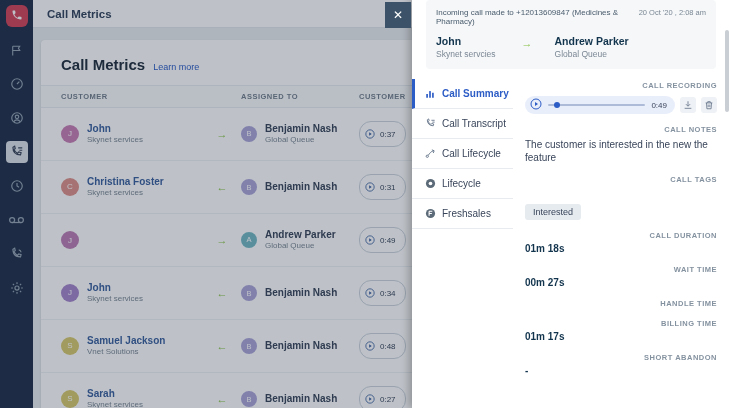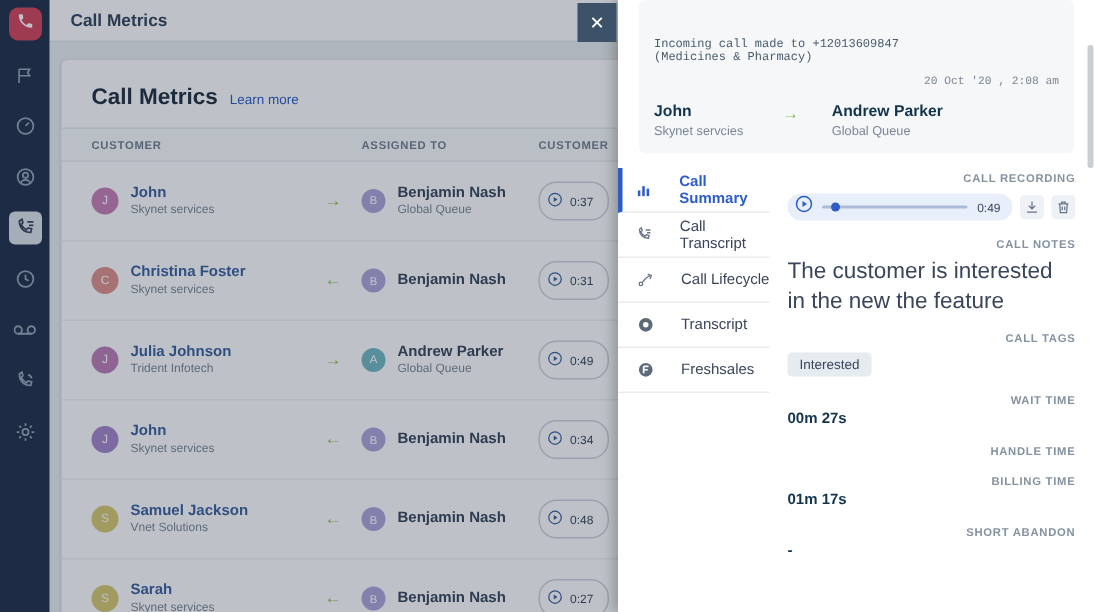--- a/index.html
+++ b/index.html
@@ -56,48 +56,48 @@
              background:rgba(23,37,59,.28); z-index:5; }
 
   
   .drawer { position:absolute; right:0; top:0; width:318px; height:408px; background:#fff;
             z-index:10; box-shadow:-3px 0 8px rgba(0,0,0,.25); }
   .close-btn { position:absolute; left:-27px; top:2px; width:26px; height:26px;
                background:#3b5268; color:#fff; font-size:12px; display:flex; align-items:center;
                justify-content:center; cursor:pointer; }
   .drawer-title { padding:10px 14px 9px; font-size:13px; font-weight:bold; color:#12344d; }
   .call-info { margin:0 14px; background:#f5f7f9; border-radius:4px; padding:8px 10px 10px; }
-  .info-r1 { display:flex; justify-content:space-between; align-items:center;font-family:Liberation Mono, monospace; }
+  .info-r1 { display:flex; justify-content:space-between; align-items:flex-start; }
   .info-summary { font-size:8px; color:#4a5c6d; }
-  .info-date { font-size:7.5px; color:#7b8794; white-space:nowrap; margin-left:8px;margin-top:43px; }
+  .info-date { font-size:7.5px; color:#7b8794; white-space:nowrap; margin-left:8px; }
   .info-r2 { display:flex; align-items:flex-start; margin-top:9px; }
   .p-name { font-size:10.5px; font-weight:bold; color:#12344d; }
   .p-sub { font-size:8.5px; color:#7b8794; margin-top:2px; }
   .info-arrow { font-size:11px; color:#8bc34a; margin:2px 22px 0 26px; }
   .drawer-body { display:flex; margin-top:10px; }
   .tabs { width:101px; flex:0 0 auto; }
-  .tab { height:30px; display:flex; align-items:center; gap:18px; padding-left:12px;
+  .tab { height:30px; display:flex; align-items:center; gap:6px; padding-left:12px;
          border-bottom:1px solid #e8ecf0; font-size:10px; color:#39455a; cursor:pointer; }
   .tab .t-ico { width:12px; display:flex; justify-content:center; color:#66758a; }
   .tab.active { color:#2c5cc5; font-weight:bold; border-left:3px solid #2c5cc5; padding-left:9px; }
   .tab.active .t-ico { color:#2c5cc5; }
   .panel { flex:1; padding:2px 13px 0 12px; }
   .sec-label { font-size:7.5px; font-weight:bold; color:#8492a0; letter-spacing:.5px;text-align:right; }
   .player-row { display:flex; align-items:center; gap:5px; margin-top:6px; }
   .player { flex:1; height:18px; background:#e9eefb; border-radius:9px; display:flex;
             align-items:center; padding:0 8px 0 5px; gap:6px; }
   .track { flex:1; position:relative; height:2px; background:#aebbd8; border-radius:1px; }
   .thumb { position:absolute; left:6%; top:-2px; width:6px; height:6px; border-radius:50%;
            background:#2c5cc5; }
   .time { font-size:8px; color:#39455a; }
   .mini-btn { width:16px; height:16px; background:#eef1f5; border-radius:3px; display:flex;
               align-items:center; justify-content:center; color:#66758a; cursor:pointer; }
-  .notes-text { font-size:15px; color:#39455a; margin-top:4px; line-height:1.3; }
+  .notes-text { font-size:10px; color:#39455a; margin-top:4px; line-height:1.3; }
   .tag-chip { display:inline-block; background:#e6ebf0; border-radius:3px; padding:3px 8px;
-              font-size:9px; color:#39455a; margin-top:5px; }
+              font-size:9px; color:#39455a; margin-top:20px; }
   .sect { margin-top:11px; }
   .fval { font-size:10px; font-weight:bold; color:#12344d; margin-top:3px; }
   .scroll-track { position:absolute; right:1px; top:0; bottom:0; width:5px; }
   .scroll-thumb { position:absolute; top:30px; right:0; width:4px; height:82px;
                   background:#c9ced4; border-radius:2px; }
 </style>
 </head>
 <body>
 
 <div class="app">
@@ -241,24 +241,20 @@
                       <circle cx="12" cy="12" r="10" fill="none" stroke="#3a5f9e" stroke-width="2"></circle>
                       <path d="M10 8l6 4-6 4z" fill="#3a5f9e"></path>
                     </svg></span>
               <span class="rec-time">0:31</span>
                 </span></span>
           </div>
 
           <div class="tbl-row">
             <div class="cust">
                 <span class="av c-mauve">J</span>
-              <span>
-                  <div class="cname">Julia Johnson</div>
-              <div class="csub">Trident Infotech</div>
-                </span>
               </div>
             <span class="arrow">→</span>
             <div class="agent">
                 <span class="av av-sm a-teal">A</span>
               <span>
                   <div class="aname">Andrew Parker</div>
               <div class="csub">Global Queue</div>
                 </span>
               </div>
             <span><span class="rec-chip">
@@ -403,21 +399,21 @@
             </span>
           <span>Call Lifecycle</span>
         </div>
         <div class="tab">
           <span class="t-ico">
               <svg width="11" height="11" viewBox="0 0 24 24">
                 <circle cx="12" cy="12" r="10" fill="#5d6b79"></circle>
                 <circle cx="12" cy="12" r="4" fill="#fff"></circle>
               </svg>
             </span>
-          <span>Transcript</span>
+          <span>Lifecycle</span>
         </div>
         <div class="tab">
           <span class="t-ico">
               <svg width="11" height="11" viewBox="0 0 24 24">
                 <circle cx="12" cy="12" r="10" fill="#5d6b79"></circle>
                 <path d="M9 7h7M9 7v10M9 12h6" stroke="#fff" stroke-width="2.5" fill="none"></path>
               </svg>
             </span>
           <span>Freshsales</span>
         </div>
@@ -452,20 +448,24 @@
           <div class="sec-label">CALL NOTES</div>
           <div class="notes-text">The customer is interested in the new the feature</div>
         </div>
 
         <div class="sect">
           <div class="sec-label">CALL TAGS</div>
           <span class="tag-chip">Interested</span>
         </div>
 
         <div class="sect">
+          <div class="sec-label">CALL DURATION</div>
+          <div class="fval">01m 18s</div>
+        </div>
+        <div class="sect">
           <div class="sec-label">WAIT TIME</div>
           <div class="fval">00m 27s</div>
         </div>
         <div class="sect">
           <div class="sec-label">HANDLE TIME</div>
         </div>
         <div class="sect">
           <div class="sec-label">BILLING TIME</div>
           <div class="fval">01m 17s</div>
         </div>

